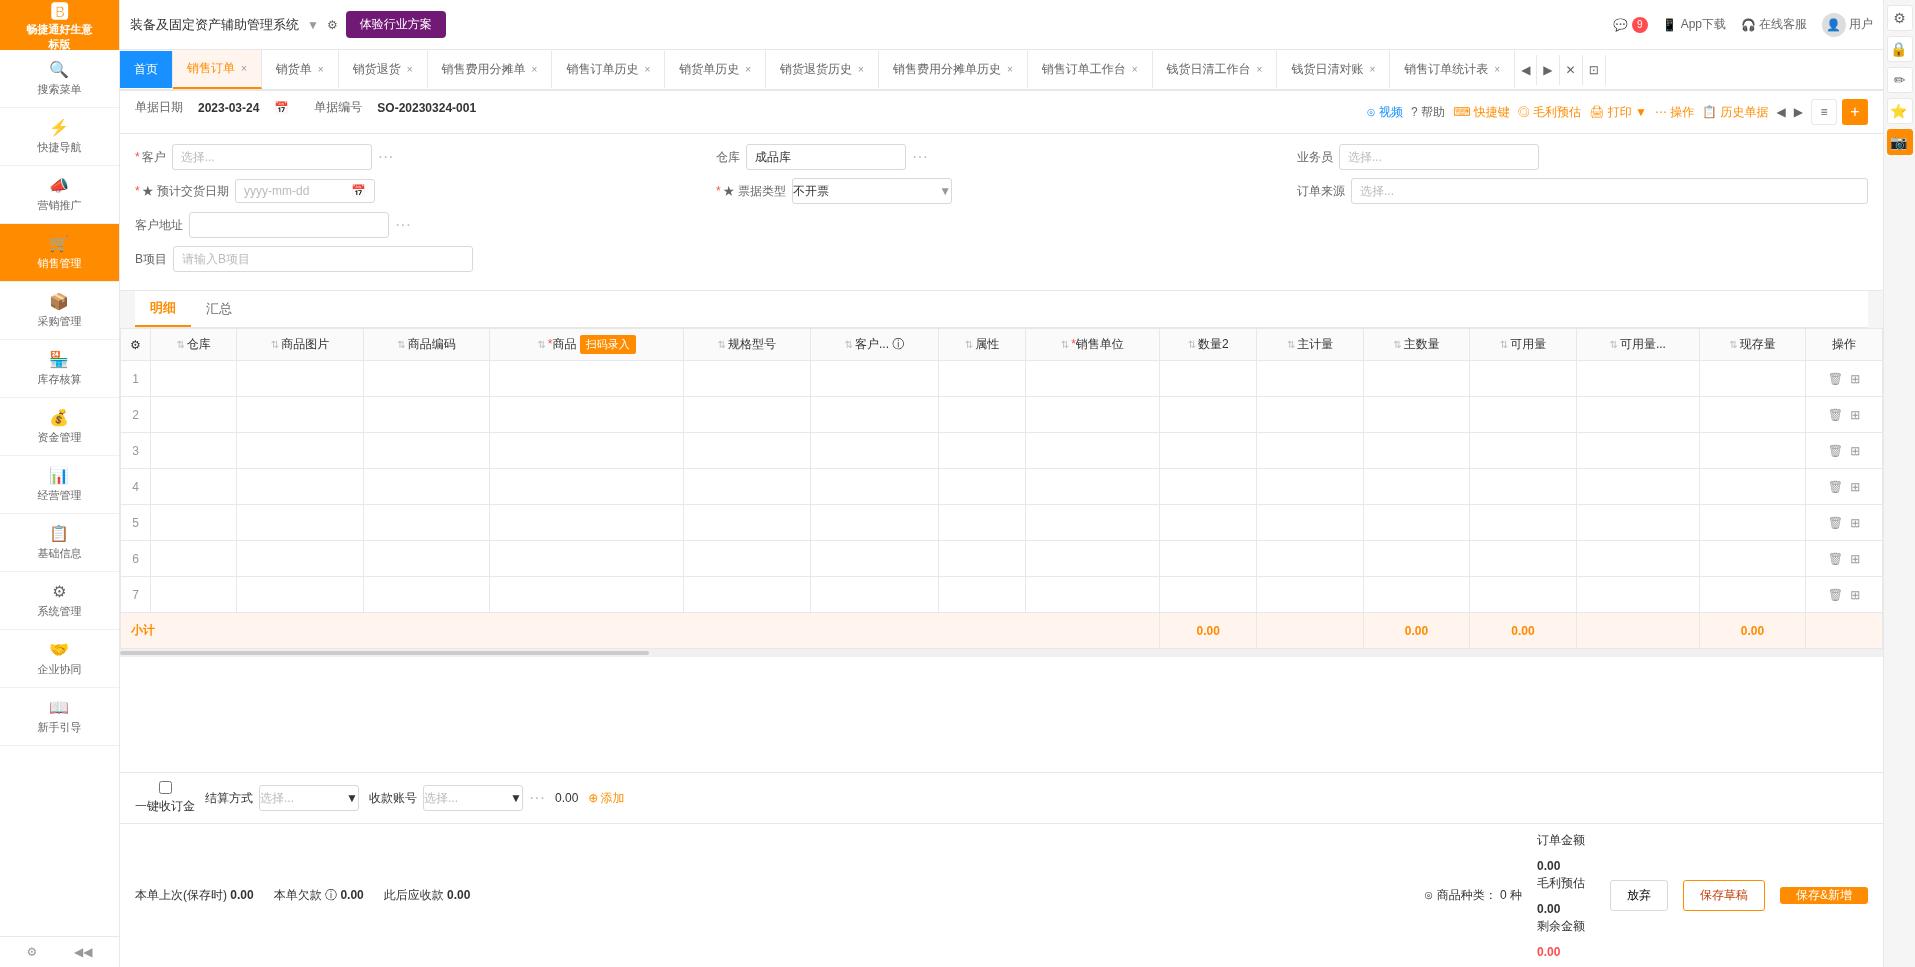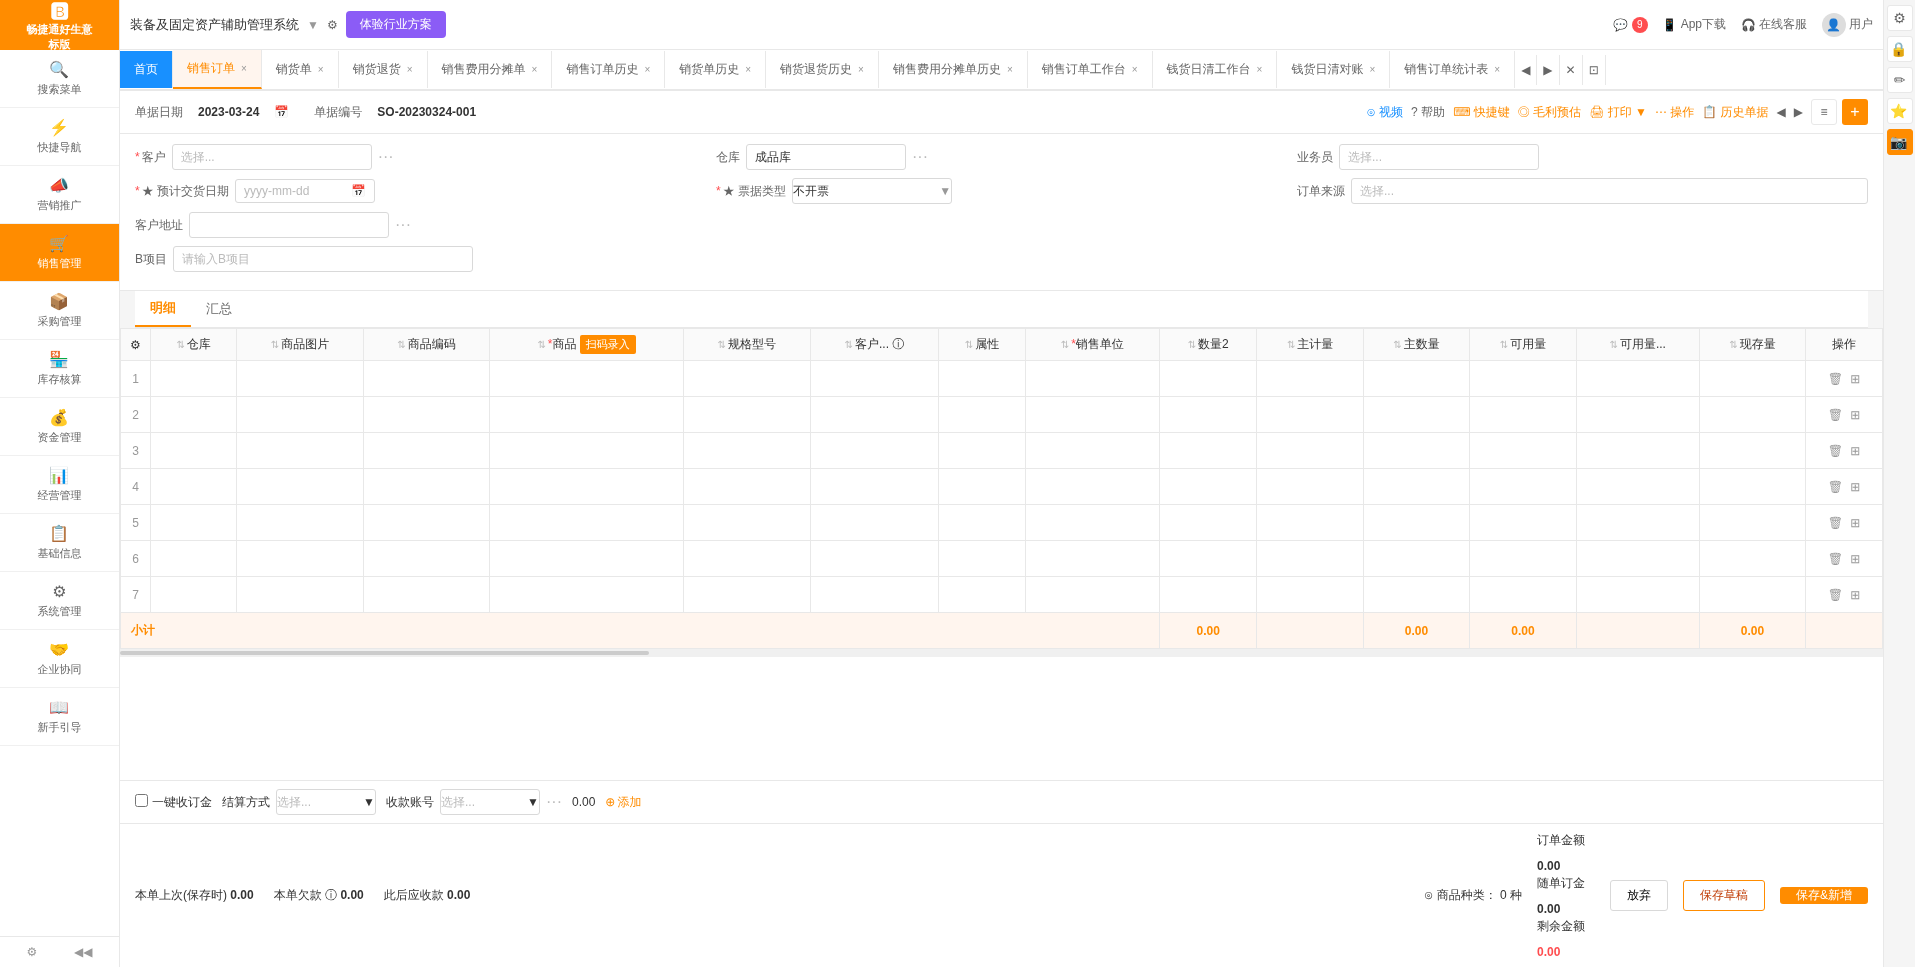--- a/index.html
+++ b/index.html
@@ -22,35 +22,35 @@
     
     .main-area { flex: 1; display: flex; flex-direction: column; overflow: hidden; }
 
     
     .top-header { height: 50px; background: #fff; display: flex; align-items: center; padding: 0 10px; border-bottom: 1px solid #e8e8e8; justify-content: space-between; }
     .top-header-left { display: flex; align-items: center; gap: 8px; }
     .system-name { font-size: 13px; color: #333; }
     .header-icons { display: flex; align-items: center; gap: 15px; font-size: 12px; color: #666; }
     .header-icon-item { display: flex; align-items: center; gap: 3px; cursor: pointer; }
     .badge { background: #ff4d4f; color: white; border-radius: 50%; width: 16px; height: 16px; font-size: 10px; display: flex; align-items: center; justify-content: center; }
-    .btn-orange { background: #8b5cf6; color: white; border: none; padding: 5px 14px; border-radius: 4px; cursor: pointer; font-size: 12px; }
+    .btn-orange { background: #701a75; color: white; border: none; padding: 5px 14px; border-radius: 4px; cursor: pointer; font-size: 12px; }
 
     
     .tab-bar { display: flex; align-items: center; background: #fff; border-bottom: 2px solid #e8e8e8; overflow: hidden; flex-shrink: 0; }
     .tab-item { padding: 10px 14px; white-space: nowrap; cursor: pointer; color: #666; font-size: 12px; border-right: 1px solid #e8e8e8; display: flex; align-items: center; gap: 4px; }
     .tab-item.active { color: #ff8c00; border-bottom: 2px solid #ff8c00; background: #fff5ee; }
     .tab-item.home { background: #1890ff; color: white; }
     .tab-close { font-size: 10px; color: #999; margin-left: 2px; }
     .tab-nav-btn { padding: 8px 6px; cursor: pointer; color: #666; border-right: 1px solid #e8e8e8; }
 
     
     .content-area { flex: 1; background: #f5f5f5; overflow: auto; display: flex; flex-direction: column; }
 
     
-    .form-header { background: #fff; padding: 8px 15px; border-bottom: 1px solid #e8e8e8; display: flex; align-items: center; justify-content: space-between; }
+    .form-header { background: #fff; padding: 8px 15px; border-bottom: 1px solid #e8e8e8; display: flex; align-items: flex-start; justify-content: space-between; }
     .form-header-left { display: flex; align-items: center; gap: 15px; font-size: 12px; }
     .form-header-right { display: flex; align-items: center; gap: 8px; font-size: 12px; color: #666; }
     .form-header-right span { cursor: pointer; display: flex; align-items: center; gap: 2px; }
 
     
     .form-body { background: #fff; padding: 10px 15px; border-bottom: 1px solid #e8e8e8; }
     .form-row { display: flex; align-items: center; margin-bottom: 8px; gap: 10px; }
     .form-field { display: flex; align-items: center; gap: 6px; flex: 1; }
     .field-label { color: #666; white-space: nowrap; font-size: 12px; }
     .field-label.required::before { content: '*'; color: #ff4d4f; margin-right: 2px; }
@@ -73,21 +73,21 @@
     .row-num { color: #999; }
     .btn-scan { background: #ff8c00; color: white; border: none; padding: 2px 6px; border-radius: 2px; font-size: 11px; cursor: pointer; white-space: nowrap; }
     .sort-icons { color: #bbb; font-size: 10px; margin-right: 2px; }
 
     
     .subtotal-row td { background: #fff5ee; font-weight: bold; }
     .subtotal-label { color: #ff8c00; }
 
     
     .form-footer { background: #fff; padding: 8px 15px; border-top: 1px solid #e8e8e8; display: flex; align-items: center; gap: 10px; }
-    .checkbox-label { display: flex; align-items: flex-start; gap: 4px; font-size: 12px; }
+    .checkbox-label { display: flex; align-items: center; gap: 4px; font-size: 12px; flex-direction: column; }
     .footer-field { display: flex; align-items: center; gap: 6px; font-size: 12px; }
     .add-btn { color: #ff8c00; cursor: pointer; display: flex; align-items: center; gap: 2px; }
 
     
     .bottom-bar { background: #fff; padding: 8px 15px; border-top: 1px solid #e8e8e8; display: flex; align-items: center; justify-content: space-between; font-size: 12px; }
     .bottom-left { display: flex; gap: 20px; align-items: center; }
     .bottom-right { display: flex; align-items: center; gap: 15px; }
     .bottom-summary { display: flex; flex-direction: column; align-items: flex-end; gap: 2px; font-size: 12px; margin-right: 10px; }
     .summary-row { display: flex; gap: 10px; flex-direction: column; }
     .btn-discard { border: 1px solid #d9d9d9; background: #fff; padding: 6px 16px; border-radius: 3px; cursor: pointer; font-size: 12px; }
@@ -559,21 +559,21 @@
             <span>⊙</span>
             <span>商品种类：</span>
             <span>0 种</span>
           </span>
           <div class="bottom-summary">
             <div class="summary-row">
               <span>订单金额</span>
               <span style="font-weight:bold;">0.00</span>
             </div>
             <div class="summary-row">
-              <span>随单订金</span>
+              <span>毛利预估</span>
               <span style="font-weight:bold;">0.00</span>
             </div>
             <div class="summary-row">
               <span>剩余金额</span>
               <span style="font-weight:bold; color:#ff4d4f;">0.00</span>
             </div>
           </div>
           <button class="btn-discard">放弃</button>
           <button class="btn-save-draft">保存草稿</button>
           <button class="btn-save-new">保存&amp;新增</button>

